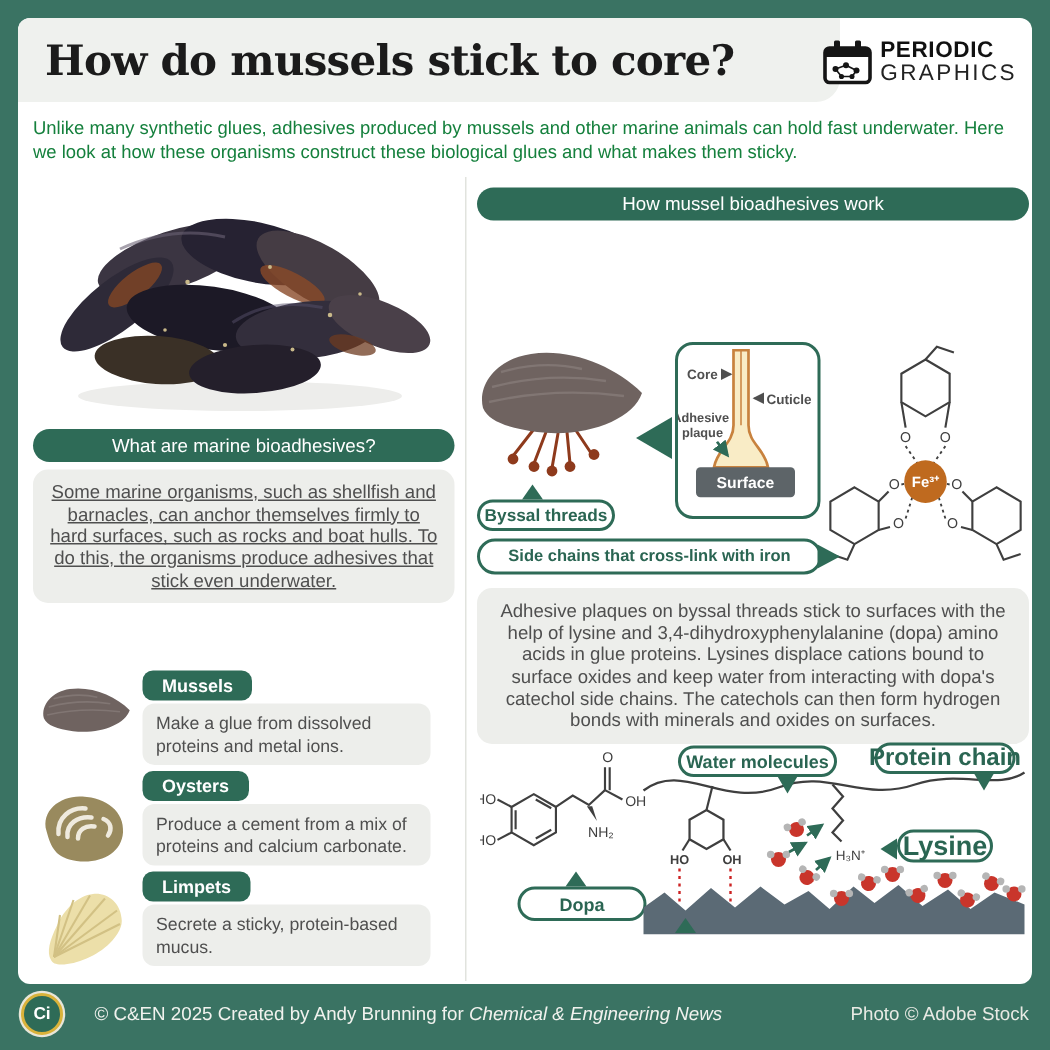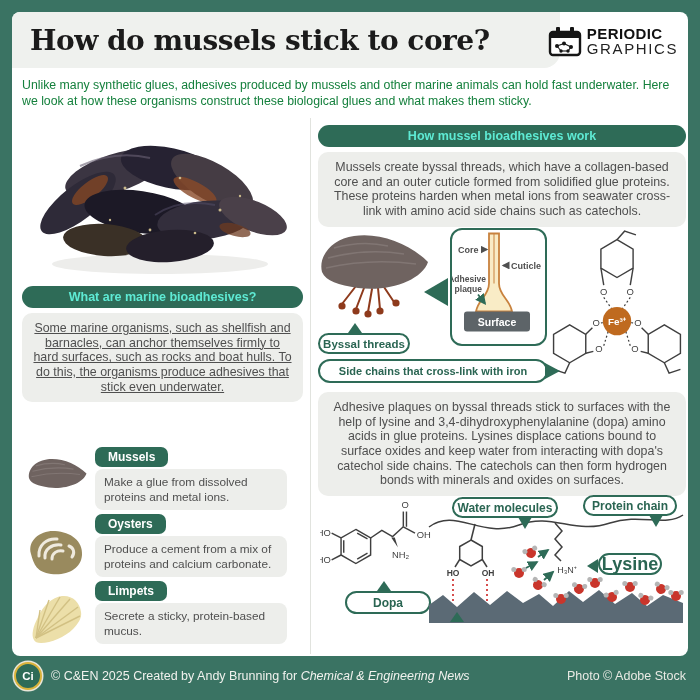--- a/index.html
+++ b/index.html
@@ -5,33 +5,33 @@
   html,body{margin:0;padding:0;background:#3a7363;}
   .stage{position:relative;width:700px;height:700px;background:#3a7363;font-family:"Liberation Sans",sans-serif;overflow:hidden;}
   .abs{position:absolute;}
   .panel{position:absolute;left:12px;top:12px;width:676px;height:644px;background:#ffffff;border-radius:8px;}
   .titlebox{position:absolute;left:0;top:0;width:548px;height:56px;background:#eff1ee;border-radius:8px 0 16px 0;display:flex;align-items:center;padding-left:18px;box-sizing:border-box;}
   .title{font-family:"DejaVu Serif","Liberation Serif",serif;font-weight:bold;font-size:28px;color:#1b1b1b;letter-spacing:-0.5px;}
   .brand{position:absolute;right:10px;top:13px;display:flex;align-items:center;gap:5px;}
   .brand-t1{font-weight:bold;font-size:15px;line-height:15px;color:#111;letter-spacing:0.4px;}
   .brand-t2{font-size:15px;line-height:15px;color:#222;letter-spacing:1.6px;}
   .intro{position:absolute;left:10px;top:66px;width:658px;font-size:12.3px;line-height:1.3;color:#15803d;}
-  .hpill{background:#2e6b57;color:#5eead4;font-weight:bold;text-align:center;border-radius:12px;display:flex;align-items:center;justify-content:center;box-sizing:border-box;}
+  .hpill{background:#2e6b57;color:#ffffff;font-weight:normal;text-align:center;border-radius:12px;display:flex;align-items:center;justify-content:center;box-sizing:border-box;}
   .opill{background:#fff;border:2px solid #2e6b57;color:#2a6552;font-weight:bold;text-align:left;border-radius:14px;display:flex;align-items:center;justify-content:center;box-sizing:border-box;white-space:nowrap;}
   .gbox{background:#edeeeb;border-radius:10px;color:#4f4f4f;font-size:12.4px;line-height:1.18;text-align:center;box-sizing:border-box;padding:8px 9px;}
   .tab{position:absolute;background:#2e6b57;color:#fff;font-weight:bold;font-size:12px;padding:3px 13px;border-radius:7px;}
   .exbox{position:absolute;background:#edeeeb;border-radius:8px;color:#4f4f4f;font-size:11.8px;line-height:1.25;padding:6px 9px;width:192px;box-sizing:border-box;text-align:left;}
   .divider{position:absolute;left:298px;top:106px;width:1px;height:536px;background:#e1e3de;}
   .insetbox{position:absolute;background:#fff;border:2.5px solid #2e6b57;border-radius:12px;box-sizing:border-box;}
   .tri-up{width:0;height:0;border-left:7px solid transparent;border-right:7px solid transparent;border-bottom:10px solid #2e6b57;}
   .tri-down{width:0;height:0;border-left:7px solid transparent;border-right:7px solid transparent;border-top:12px solid #2e6b57;}
   .tri-left{width:0;height:0;border-top:7px solid transparent;border-bottom:7px solid transparent;border-right:11px solid #2e6b57;}
   .tri-right{width:0;height:0;border-top:8px solid transparent;border-bottom:8px solid transparent;border-left:15px solid #2e6b57;}
   .tri-wedge{width:0;height:0;border-top:14px solid transparent;border-bottom:14px solid transparent;border-right:24px solid #2e6b57;}
-  .footer{position:absolute;left:0;top:656px;width:700px;height:40px;display:flex;align-items:center;padding:0 14px;box-sizing:border-box;gap:9px;color:#f1f2ee;font-size:12.5px;}
+  .footer{position:absolute;left:0;top:656px;width:700px;height:40px;display:flex;align-items:center;padding:0 14px;box-sizing:border-box;gap:21px;color:#f1f2ee;font-size:12.5px;}
   .ci{width:24px;height:24px;border-radius:50%;background:#2e6b57;border:2px solid #d9b23a;color:#fff;font-weight:bold;font-size:11.5px;display:flex;align-items:center;justify-content:center;box-shadow:0 0 0 1.5px #e8e6d8;}
   .photo-credit{margin-left:auto;color:#e9eae4;}
   svg text{font-family:"Liberation Sans",sans-serif;}
 </style>
 </head>
 <body>
 
 <div class="stage">
   <div class="panel">
 
@@ -128,21 +128,20 @@
           <line x1="9" y1="45" x2="33" y2="4"></line>
           <line x1="9" y1="45" x2="43" y2="6"></line>
           <line x1="9" y1="45" x2="51" y2="14"></line>
           <line x1="9" y1="45" x2="53" y2="23"></line>
       </g>
     </svg>
     <div class="tab" style="left:83px;top:569px">Limpets</div>
     <div class="exbox" style="left:83px;top:591px">Secrete a sticky, protein-based mucus.</div>
 
     <div class="hpill abs" style="left:306px;top:113px;width:368px;height:22px;font-size:12.5px">How mussel bioadhesives work</div>
-    <div class="gbox abs" style="left:306px;top:140px;width:368px;">Mussels create byssal threads, which have a collagen-based core and an outer cuticle formed from solidified glue proteins. These proteins harden when metal ions from seawater cross-link with amino acid side chains such as catechols.</div>
 
     <div class="abs" style="left:306px;top:216px;width:370px;height:158px">
       <svg class="abs" style="left:0;top:4px" width="118" height="88" viewBox="0 0 118 88">
         <g stroke="#8e3a1c" stroke-width="2" stroke-linecap="round">
           <line x1="38" y1="54" x2="24" y2="72"></line>
             <line x1="46" y1="56" x2="38" y2="77"></line>
             <line x1="54" y1="57" x2="50" y2="80"></line>
             <line x1="60" y1="56" x2="62" y2="77"></line>
             <line x1="66" y1="55" x2="76" y2="70"></line>
         </g>
@@ -289,21 +288,21 @@
         <use href="#wm" transform="translate(185,100) rotate(-15)"></use>
         <use href="#wm" transform="translate(203,90)"></use>
         <use href="#wm" transform="translate(218,103) rotate(15)"></use>
         <use href="#wm" transform="translate(234,92) rotate(20)"></use>
         <use href="#wm" transform="translate(249,99)"></use>
         <use href="#wm" transform="translate(134,102)"></use>
       </svg>
 
       <div class="opill abs" style="left:137px;top:2px;width:106px;height:21px;font-size:12px">Water molecules</div>
       <div class="tri-down abs" style="left:203px;top:22px"></div>
-      <div class="opill abs" style="left:268px;top:0;width:94px;height:21px;font-size:12px">Protein chain</div>
+      <div class="opill abs" style="left:268px;top:0;width:94px;height:21px;font-size:16px">Protein chain</div>
       <div class="tri-down abs" style="left:334px;top:20px"></div>
       <div class="tri-left abs" style="left:272px;top:64px"></div>
       <div class="opill abs" style="left:283px;top:58px;width:64px;height:22px;font-size:18px">Lysine</div>
       <div class="tri-up abs" style="left:135px;top:117px"></div>
     </div>
   </div>
 
   <div class="footer">
     <div class="ci">Ci</div>
     <div><span>© C&amp;EN 2025 Created by Andy Brunning for </span><span style="font-style:italic">Chemical &amp; Engineering News</span></div>

